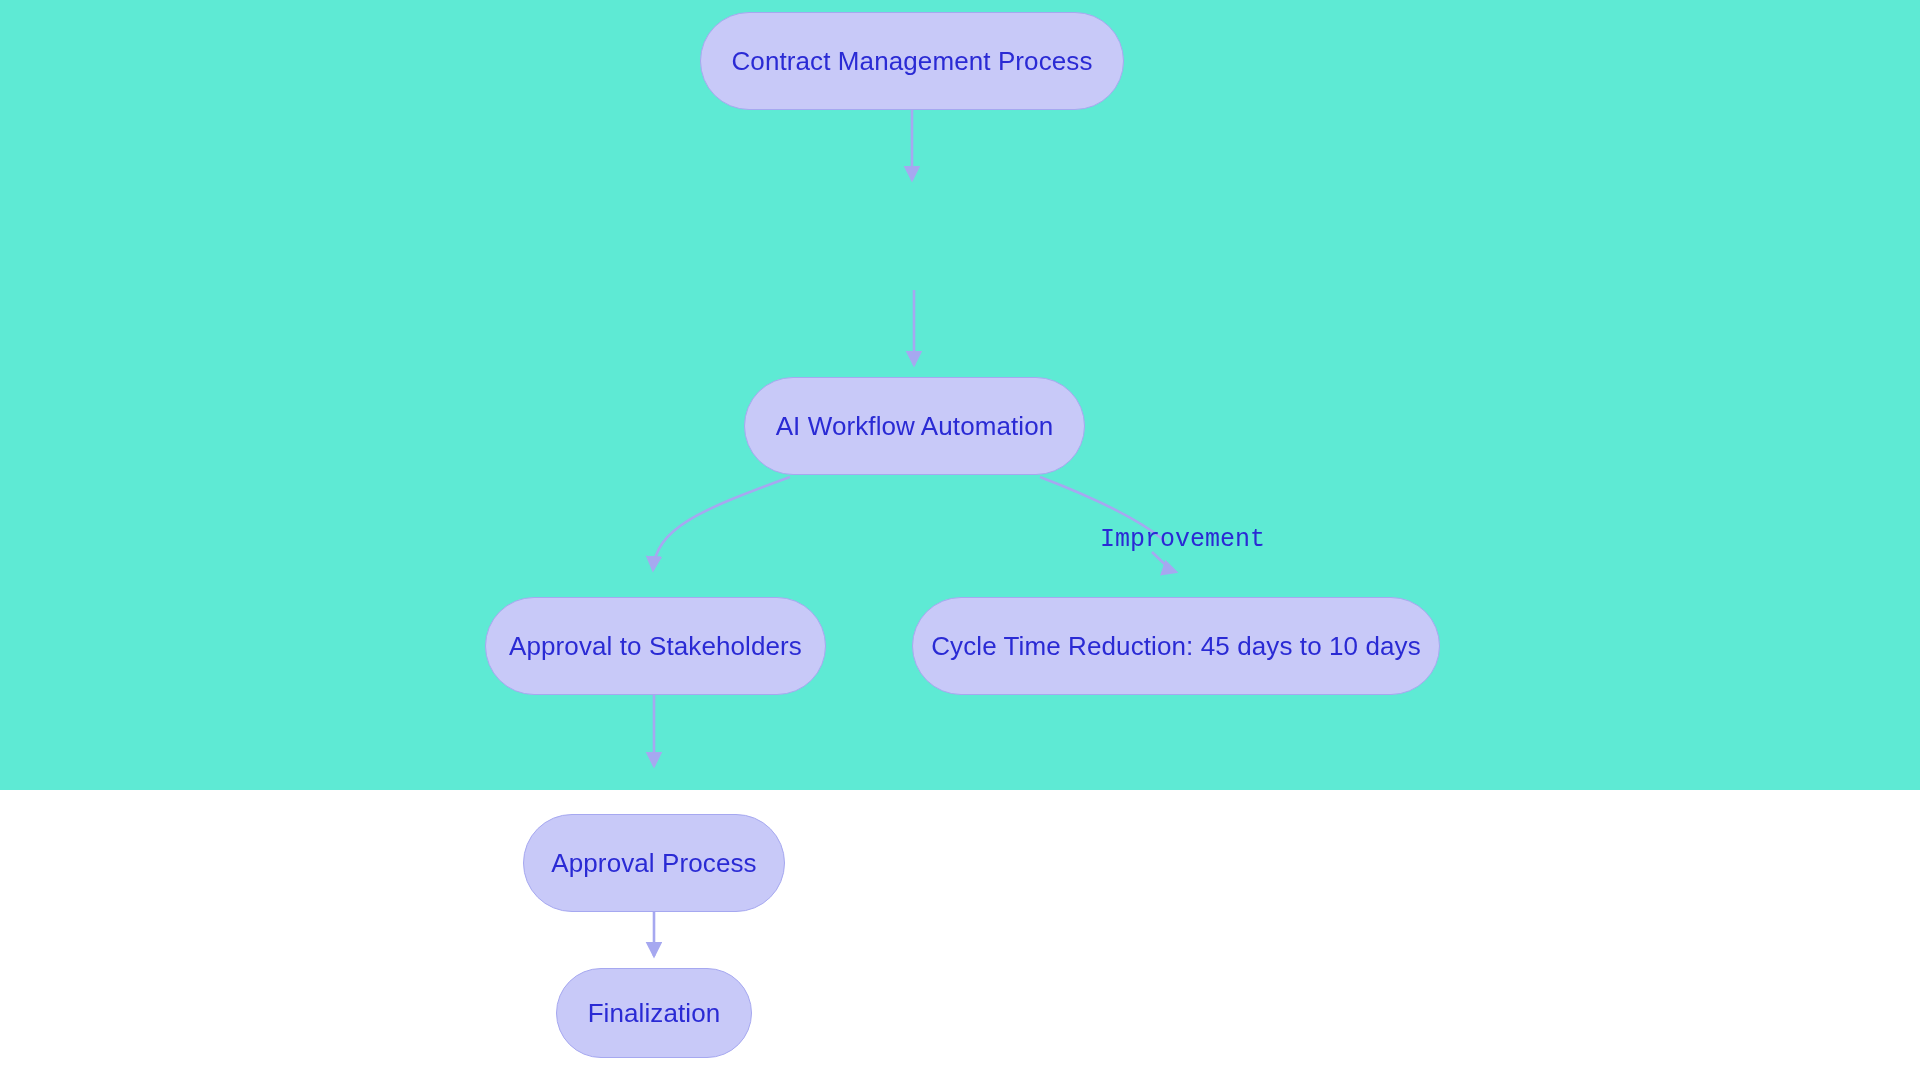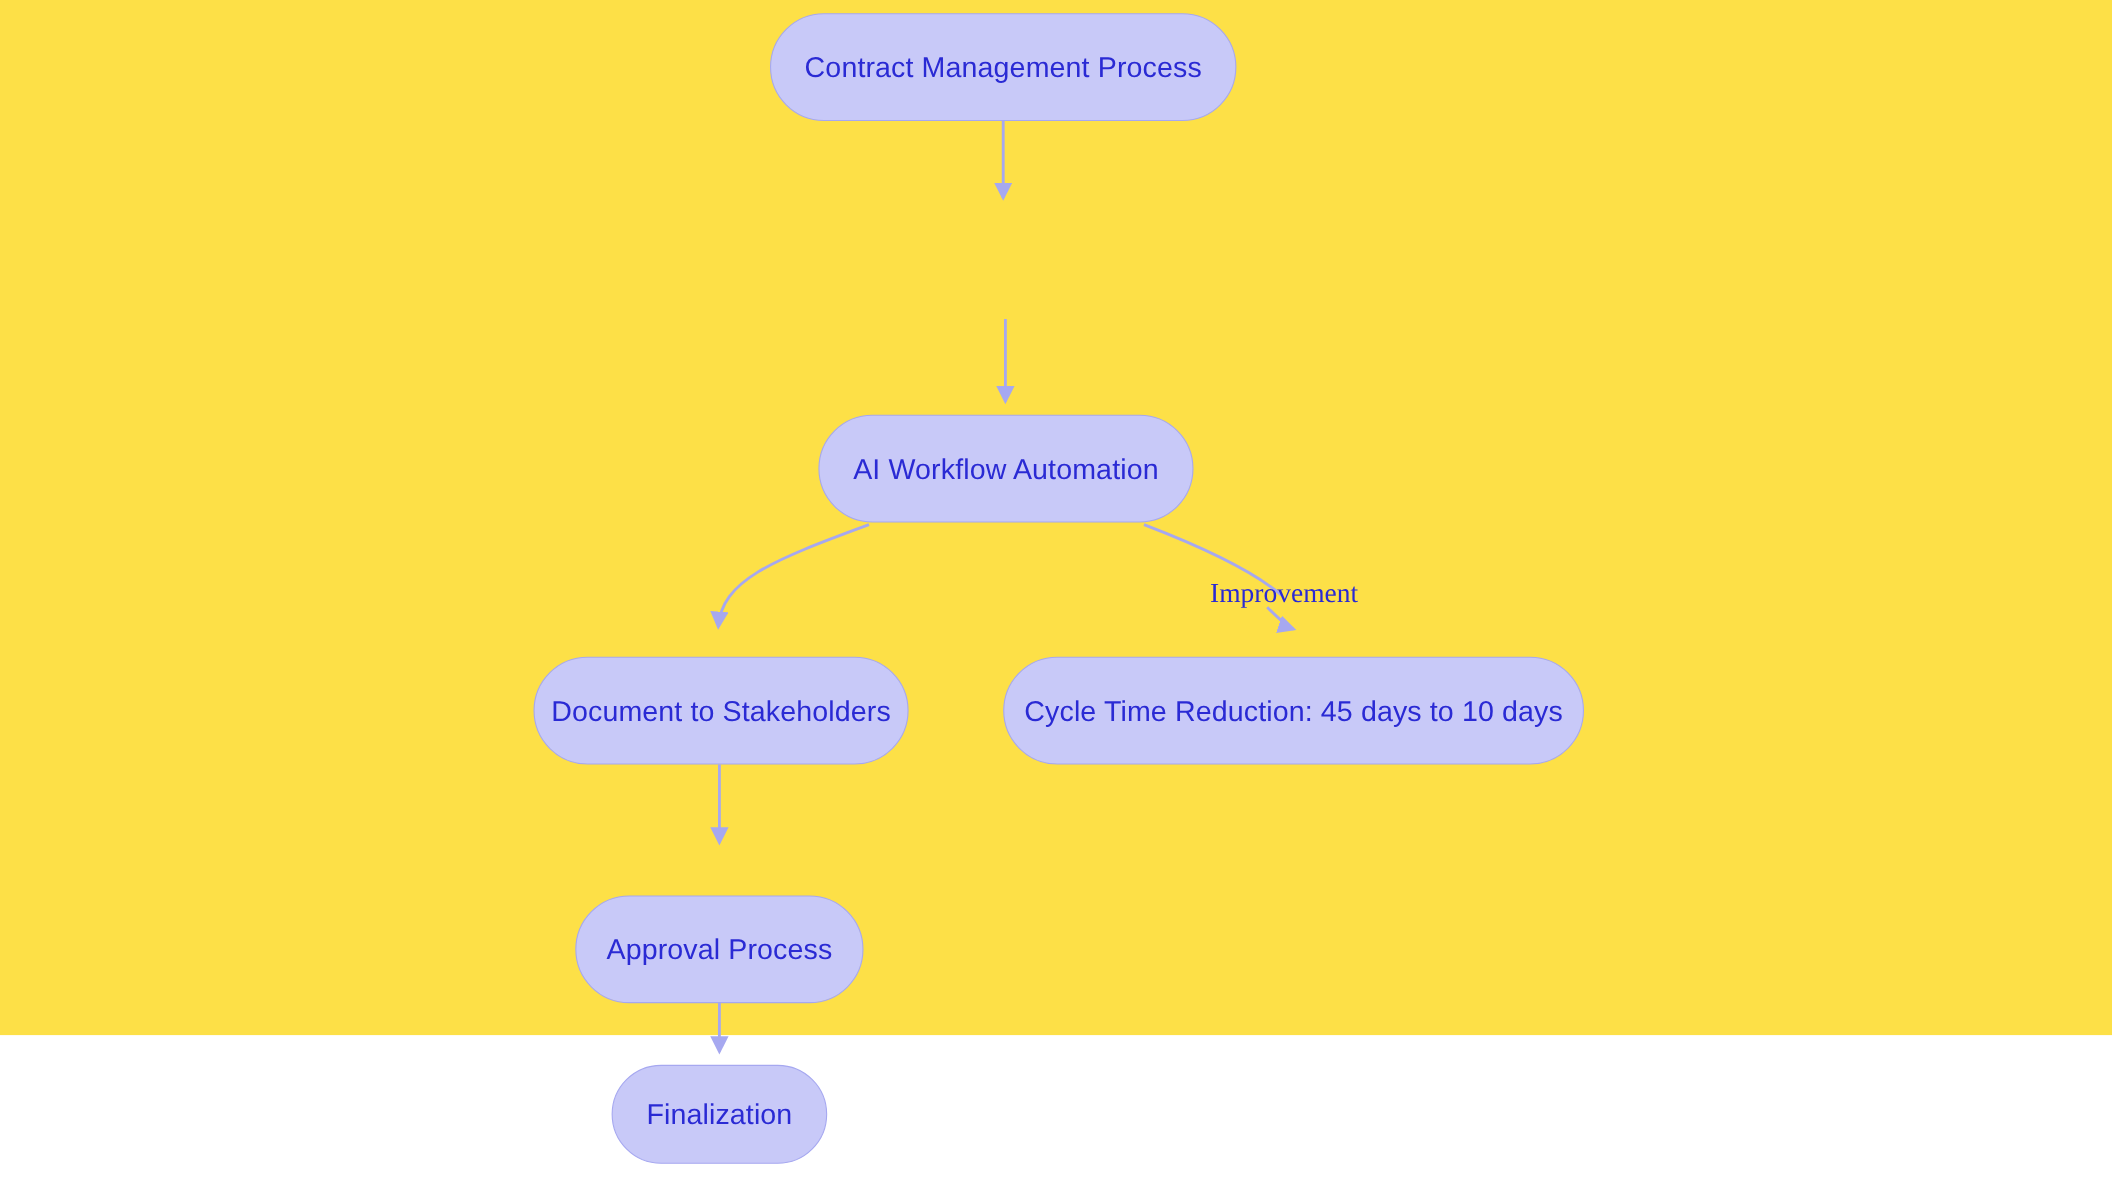--- a/index.html
+++ b/index.html
@@ -9,22 +9,22 @@
   }
   body {
     width: 1920px;
     height: 1083px;
     font-family: "Liberation Sans", sans-serif;
     overflow: hidden;
   }
   #flowchart-canvas {
     position: relative;
     width: 1920px;
-    height: 941px;
-    background: #fde047;
+    height: 790px;
+    background: #5eead4;
   }
   #edge-layer {
     position: absolute;
     top: 0;
     left: 0;
     width: 1920px;
     height: 1083px;
   }
   .flow-node {
     position: absolute;
@@ -43,21 +43,21 @@
     font-family: "Liberation Sans", sans-serif;
     font-weight: 400;
     letter-spacing: 0.1px;
     white-space: nowrap;
     line-height: 1;
   }
   .edge-label {
     position: absolute;
     color: #2a2ad4;
     font-size: 25px;
-    font-family: Liberation Serif, serif;
+    font-family: Liberation Mono, monospace;
     white-space: nowrap;
     z-index: 3;
     line-height: 1;
   }
   
   #node-root        { left: 700px;  top: 12px;   width: 424px; height: 98px; }
   #node-submission  { left: 755px;  top: 192px;  width: 318px; height: 98px; }
   #node-automation  { left: 744px;  top: 377px;  width: 341px; height: 98px; }
   #node-routing     { left: 485px;  top: 597px;  width: 341px; height: 98px; }
   #node-cycletime   { left: 912px;  top: 597px;  width: 528px; height: 98px; }
@@ -94,21 +94,21 @@
   <div class="flow-node" id="node-root">
     <span class="flow-node-label">Contract Management Process</span>
   </div>
 
 
   <div class="flow-node" id="node-automation">
     <span class="flow-node-label">AI Workflow Automation</span>
   </div>
 
   <div class="flow-node" id="node-routing">
-    <span class="flow-node-label">Document to Stakeholders</span>
+    <span class="flow-node-label">Approval to Stakeholders</span>
   </div>
 
   <div class="flow-node" id="node-cycletime">
     <span class="flow-node-label">Cycle Time Reduction: 45 days to 10 days</span>
   </div>
 
   <div class="flow-node" id="node-approval">
     <span class="flow-node-label">Approval Process</span>
   </div>
 

